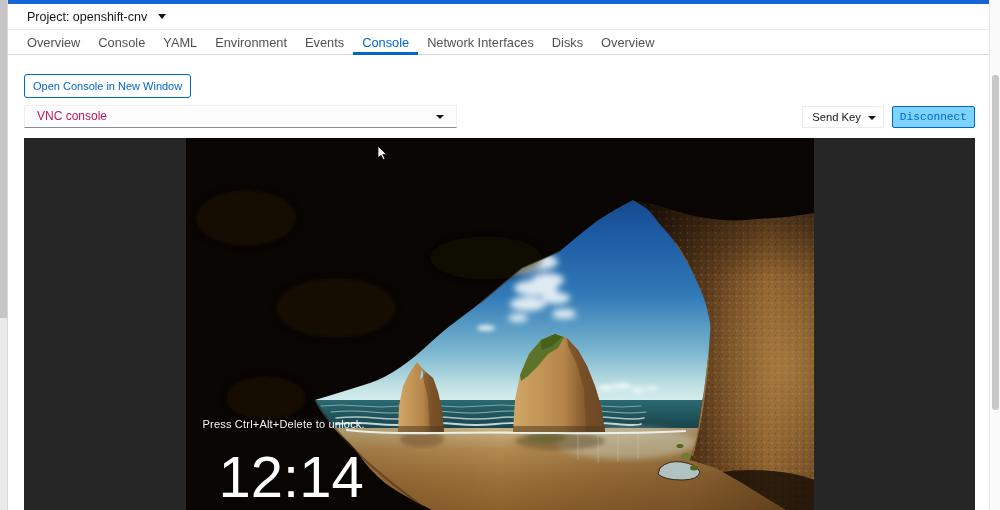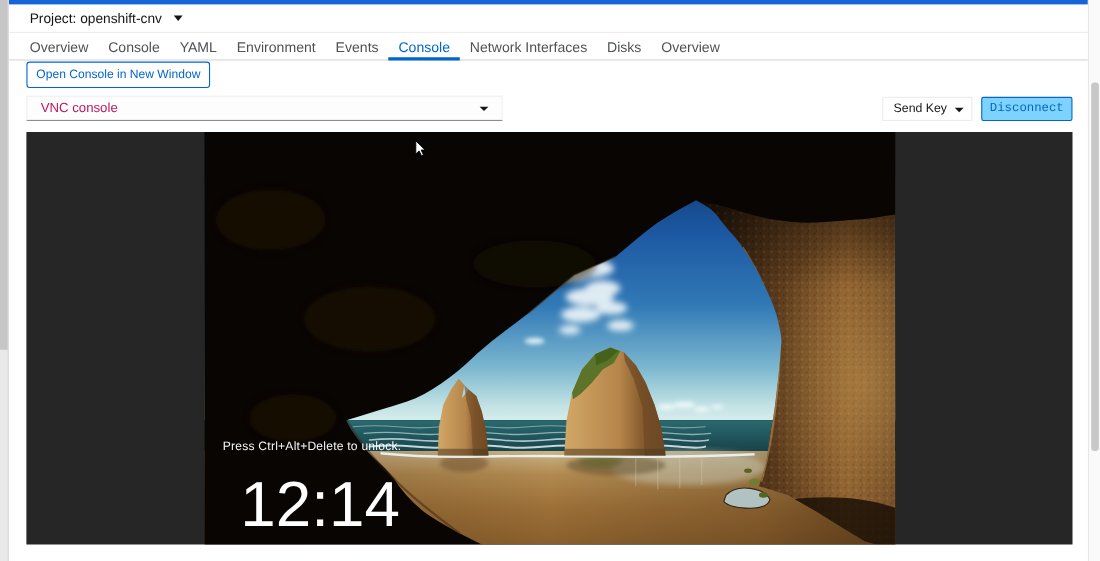--- a/index.html
+++ b/index.html
@@ -25,21 +25,21 @@
   .caret { display:inline-block; width:0; height:0; border-left:4.5px solid transparent;
            border-right:4.5px solid transparent; border-top:5px solid #151515; margin-left:11px; }
   .tabs { position:absolute; left:8px; right:11px; top:30px; height:25px;
           border-bottom:1px solid #d6d6d6; display:flex; padding-left:10px; }
   .tab { height:25px; line-height:23px; padding:0 9px; font-size:12.8px; color:#4f5255;
          background:none; border:none; cursor:pointer; font-family:inherit; white-space:nowrap; }
   .tab.active { color:#0066cc; box-shadow:inset 0 -3px 0 #0066cc; }
 
   
   .content { position:absolute; left:24px; right:25px; top:56px; bottom:0; }
-  .open-btn { display:inline-block; padding:5px 8px; font-size:11px;
+  .open-btn { display:inline-block; margin-top:18px; padding:5px 8px; font-size:11px;
               color:#0066cc; background:#fff; border:1px solid #0066cc; border-radius:3px;
               font-family:inherit; cursor:pointer; }
   .toolbar { margin-top:7px; display:flex; align-items:center; height:23px; }
   .type-select { position:relative; width:433px; height:23px; background:#fdfdfd;
                  border:1px solid #efefef; border-bottom:1px solid #8a8d90;
                  font-size:12px; color:#be185d; line-height:21px; padding-left:12px; cursor:pointer; }
   .type-select .caret { position:absolute; right:12px; top:9px; margin:0; border-top-width:4.5px; }
   .spacer { flex:1; }
   .sendkey-btn { position:relative; height:22px; padding:0 22px 0 9px; font-size:11.2px; color:#151515;
                  background:#fff; border:1px solid #ececec; font-family:inherit; cursor:pointer; margin-right:8px; }

